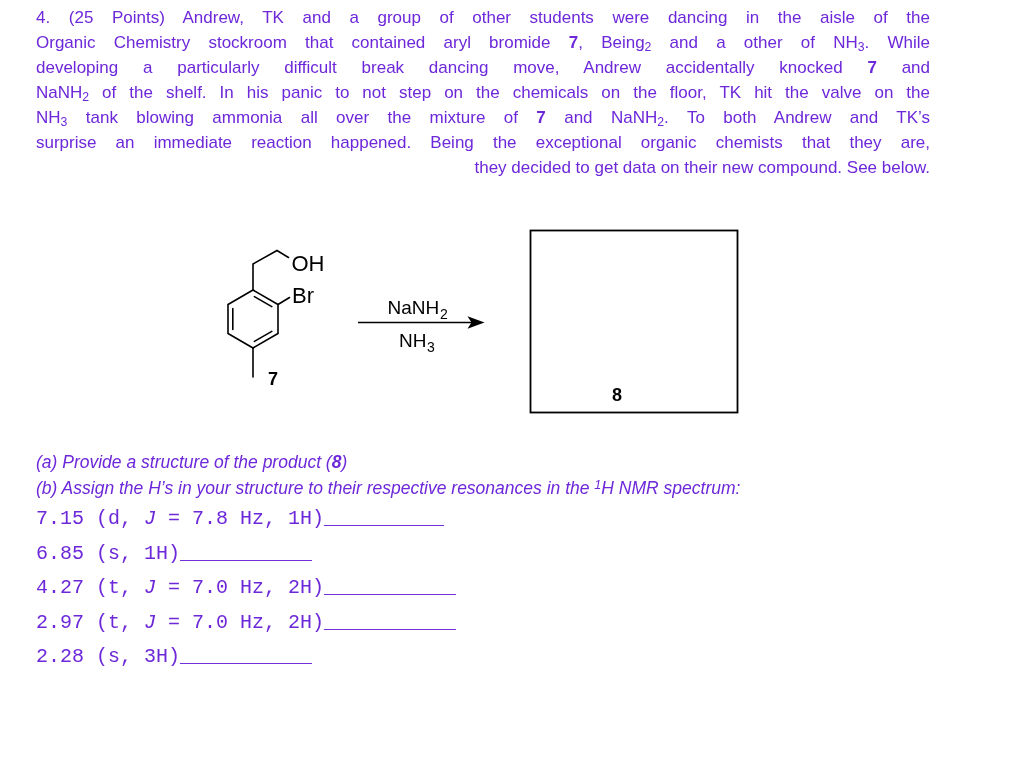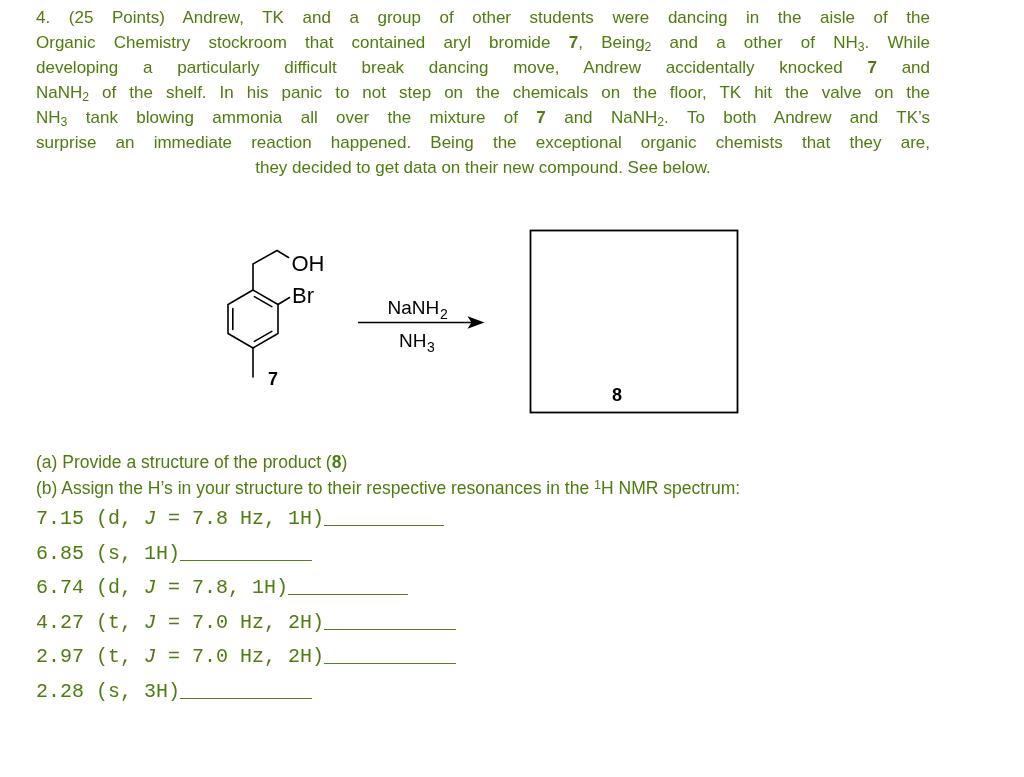--- a/index.html
+++ b/index.html
@@ -1,27 +1,27 @@
 <!DOCTYPE html>
 <html><head>
 <meta charset="utf-8">
 <style>
   html,body{margin:0;padding:0;background:#ffffff;}
   .page{
     position:relative;width:1024px;height:777px;background:#ffffff;
-    font-family:"Liberation Sans",sans-serif;color:#4d7c0f;overflow:hidden;
+    font-family:"Liberation Sans",sans-serif;color:#6d28d9;overflow:hidden;
   }
   .intro{position:absolute;left:36px;top:5px;width:894px;font-size:17px;line-height:25px;}
   .intro .jl{text-align:justify;text-align-last:justify;}
-  .intro .ll{text-align:center;}
+  .intro .ll{text-align:right;}
   sub{font-size:72%;line-height:0;position:relative;vertical-align:baseline;top:0.22em;}
   sup{font-size:72%;line-height:0;position:relative;vertical-align:baseline;top:-0.42em;}
   .scheme{position:absolute;left:190px;top:225px;}
   .scheme text{font-family:"Liberation Sans",sans-serif;fill:#000;}
-  .parts{position:absolute;left:36px;top:449px;font-size:17.5px;line-height:26px;}
+  .parts{position:absolute;left:36px;top:449px;font-size:17.5px;line-height:26px;font-style:italic;}
   .nmr{position:absolute;left:36px;top:502px;font-size:20px;line-height:34.6px;}
   .nmr .row{white-space:nowrap;font-family:Liberation Mono, monospace;}
   .blank{letter-spacing:0;}
   .partc{position:absolute;left:36px;top:731px;font-size:17.5px;line-height:25px;}
 </style>
 </head>
 <body>
 
 <div class="page">
 
@@ -65,20 +65,19 @@
   </svg>
 
   <div class="parts">
     <div><span>(a) Provide a structure of the product (</span><span style="font-weight: bold;">8</span><span>)</span></div>
     <div><span>(b) Assign the H’s in your structure to their respective resonances in the </span><sup>1</sup><span>H NMR spectrum:</span></div>
   </div>
 
   <div class="nmr">
     <div class="row"><span><span>7.15 (d, </span><span style="font-style: italic;">J</span><span> = 7.8 Hz, 1H)</span></span><span class="blank">__________</span></div>
     <div class="row"><span><span>6.85 (s, 1H)</span></span><span class="blank">___________</span></div>
-    <div class="row"><span><span>6.74 (d, </span><span style="font-style: italic;">J</span><span> = 7.8, 1H)</span></span><span class="blank">__________</span></div>
     <div class="row"><span><span>4.27 (t, </span><span style="font-style: italic;">J</span><span> = 7.0 Hz, 2H)</span></span><span class="blank">___________</span></div>
     <div class="row"><span><span>2.97 (t, </span><span style="font-style: italic;">J</span><span> = 7.0 Hz, 2H)</span></span><span class="blank">___________</span></div>
     <div class="row"><span><span>2.28 (s, 3H)</span></span><span class="blank">___________</span></div>
   </div>
 
 
 </div>
 
 </body></html>

